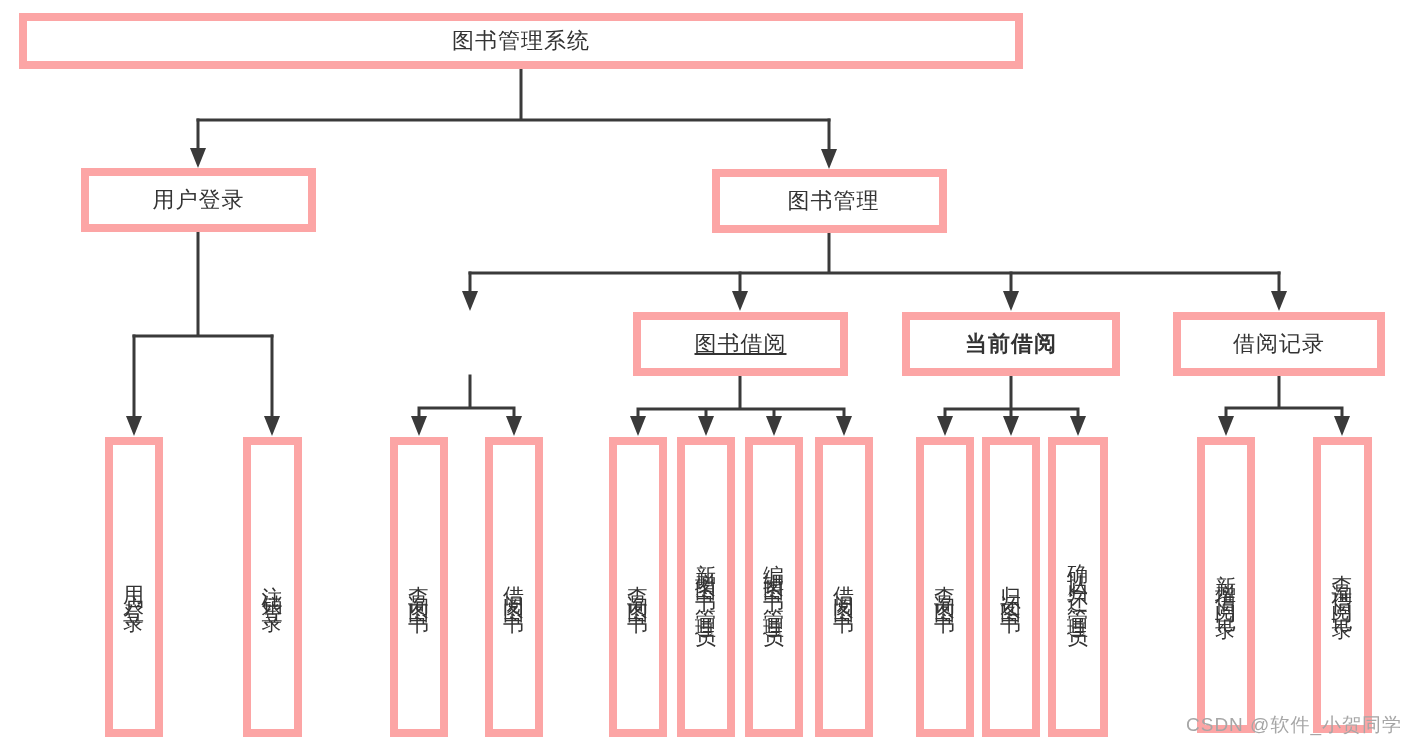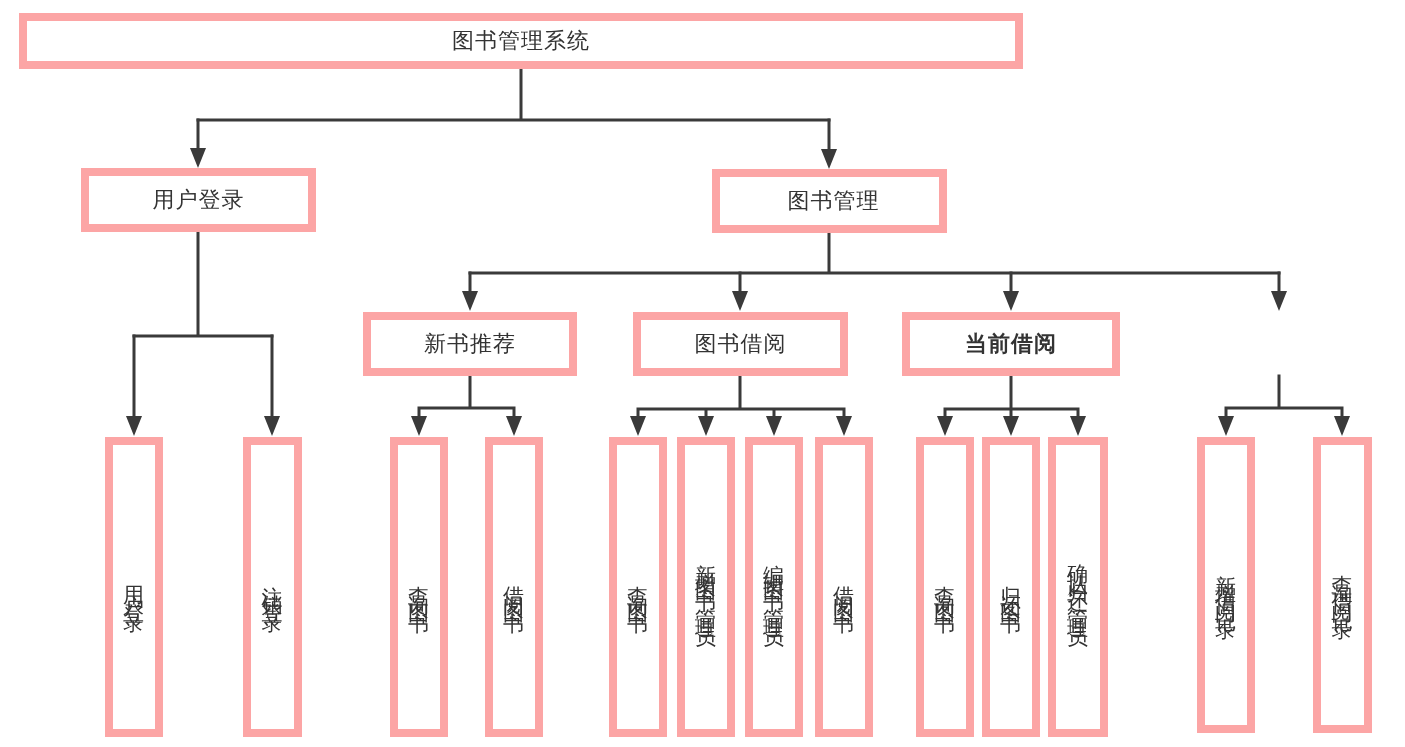--- a/index.html
+++ b/index.html
@@ -113,28 +113,28 @@
     <span>图书管理系统</span>
   </div>
 
   <div class="node" style="left:81px; top:168px; width:235px; height:64px;">
     <span>用户登录</span>
   </div>
   <div class="node" style="left:712px; top:169px; width:235px; height:64px;padding-left:8px;">
     <span>图书管理</span>
   </div>
 
-  <div class="node" style="left:363px; top:312px; width:214px; height:64px;">
-    <span>新书推荐</span>
-  </div>
-  <div class="node" style="left:633px; top:312px; width:215px; height:64px;">
+  <div class="node" style="left:633px; top:312px; width:215px; height:64px;text-decoration:underline;">
     <span>图书借阅</span>
   </div>
   <div class="node" style="left:902px; top:312px; width:218px; height:64px;font-weight:bold;">
     <span>当前借阅</span>
+  </div>
+  <div class="node" style="left:1173px; top:312px; width:212px; height:64px;">
+    <span>借阅记录</span>
   </div>
 
   <div class="node leaf" style="left:105px; top:437px; width:58px; height:300px;">
     <span class="vtext">用户登录</span>
   </div>
   <div class="node leaf" style="left:243px; top:437px; width:59px; height:300px;">
     <span class="vtext">注销登录</span>
   </div>
 
   <div class="node leaf" style="left:390px; top:437px; width:58px; height:300px;">
@@ -167,14 +167,15 @@
     <span class="vtext">确认归还（管理员）</span>
   </div>
 
   <div class="node leaf" style="left:1197px; top:437px; width:58px; height:296px;">
     <span class="vtext">新增借阅记录</span>
   </div>
   <div class="node leaf" style="left:1313px; top:437px; width:59px; height:296px;">
     <span class="vtext">查询借阅记录</span>
   </div>
 
+  <div class="watermark">CSDN @软件_小贺同学</div>
 
 </div>
 
 </body></html>

